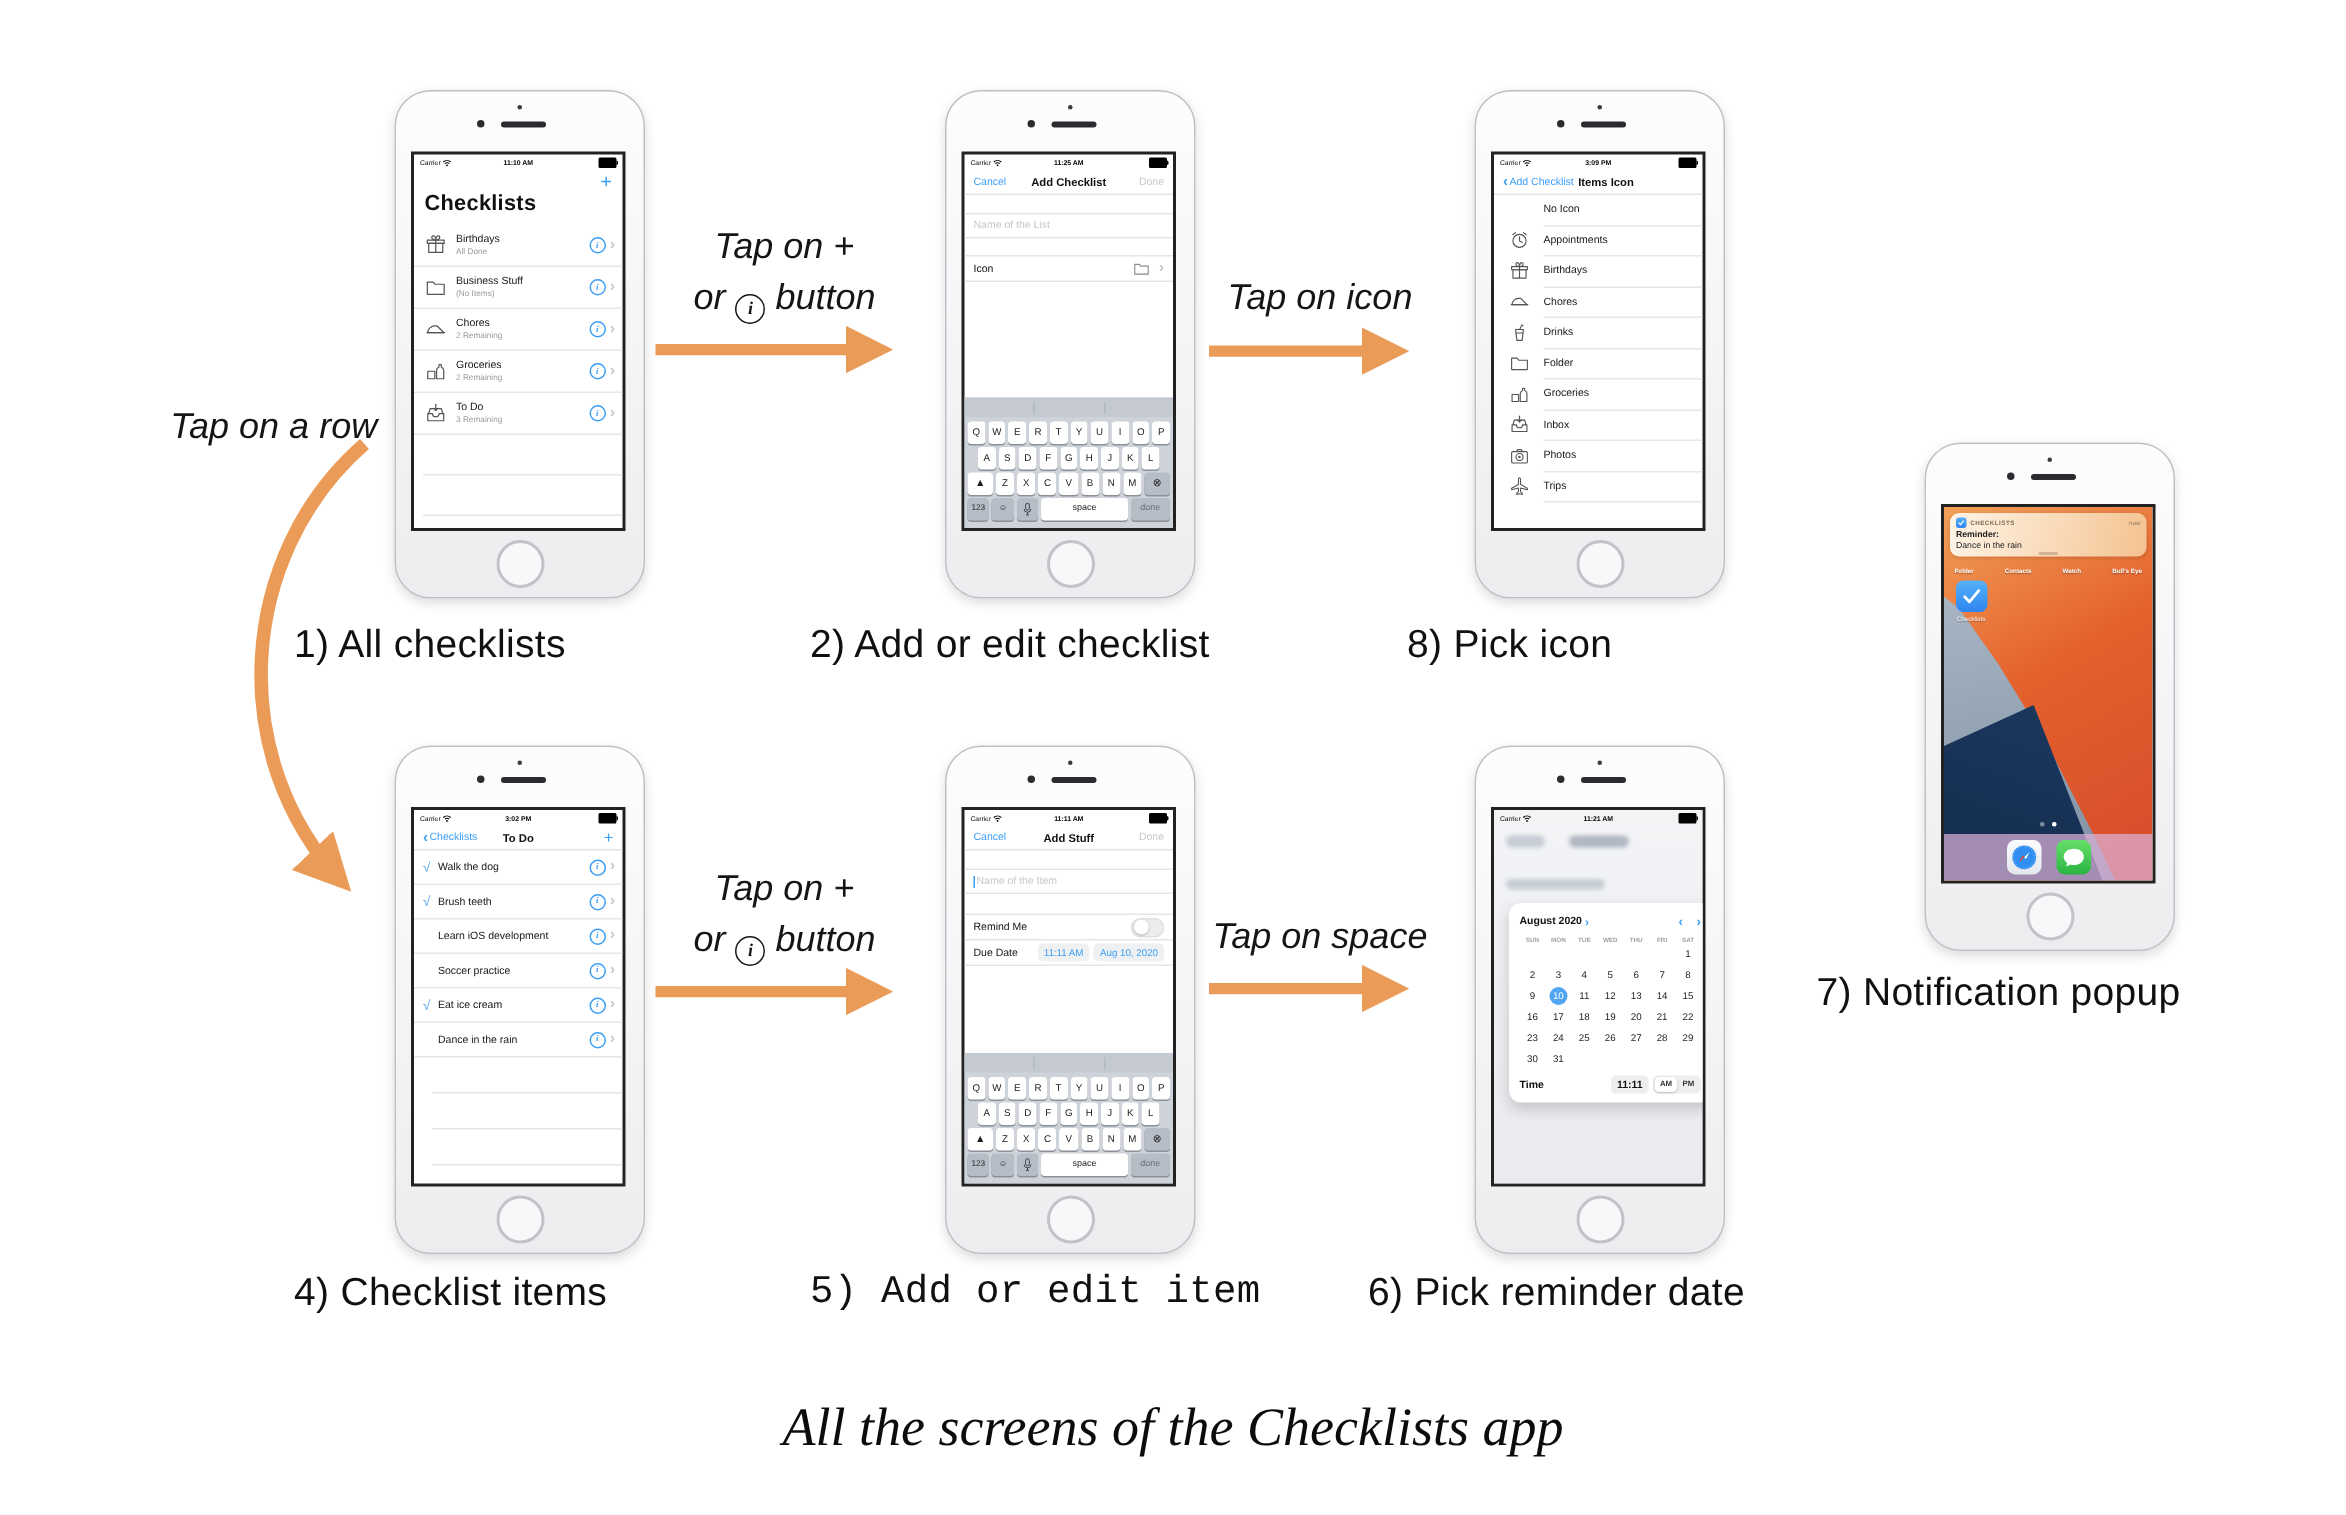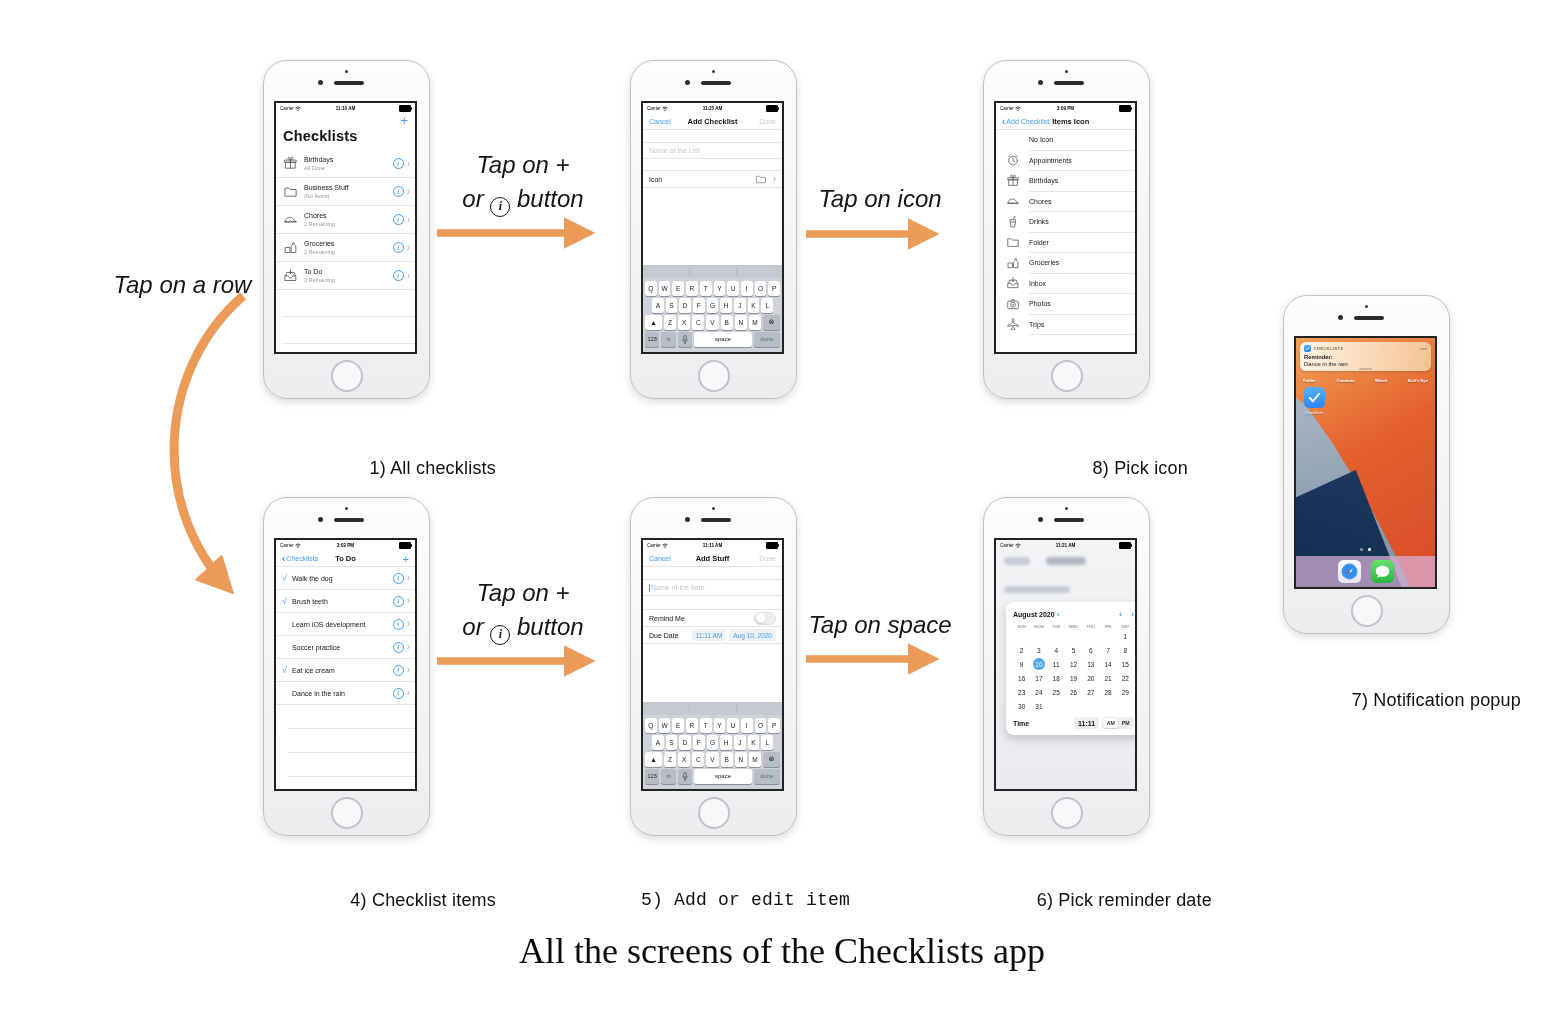--- a/index.html
+++ b/index.html
@@ -6,22 +6,22 @@
   #canvas{position:relative;width:1564px;height:1010px;background:#ffffff;overflow:hidden;
           font-family:"Liberation Sans",sans-serif;color:#111;}
   .overlay{position:absolute;left:0;top:0;pointer-events:none;}
 
   
   .tap-label{position:absolute;font-style:italic;font-weight:500;font-size:24px;line-height:34px;
              text-align:center;color:#151515;}
   .info-big{display:inline-flex;width:18px;height:18px;border:1.8px solid #151515;border-radius:50%;
             align-items:center;justify-content:center;font:italic 700 12px "Liberation Serif",serif;
             vertical-align:-3px;}
-  .caption{position:absolute;font-size:18px;color:#101010;text-align:right;letter-spacing:.2px;margin-top:44px;}
-  .footer-title{position:absolute;font-family:"Liberation Serif",serif;
+  .caption{position:absolute;font-size:26px;color:#101010;text-align:left;letter-spacing:.2px;}
+  .footer-title{position:absolute;font-family:"Liberation Serif",serif;font-style:italic;
                 font-size:36px;text-align:center;color:#0c0c0c;}
 
   
   .phone{position:absolute;width:165px;height:337px;background:linear-gradient(#fdfdfe,#ededf0);
          border:1px solid #bfbfc6;border-radius:24px;box-shadow:0 3px 8px rgba(0,0,0,.14);}
   .sensor{position:absolute;top:9px;left:50%;margin-left:-1.5px;width:3px;height:3px;border-radius:50%;background:#3a3a3e;}
   .cam{position:absolute;top:19px;left:54px;width:5px;height:5px;border-radius:50%;background:#2c2c30;}
   .speaker{position:absolute;top:20px;left:70px;width:30px;height:4px;border-radius:2px;background:#2c2c30;}
   .home{position:absolute;bottom:6px;left:50%;width:28px;height:28px;margin-left:-16px;
         border:2px solid #c2c2c8;border-radius:50%;background:#f8f8fa;}
@@ -185,20 +185,21 @@
 </div>
 <div class="tap-label" style="left:790px;top:182px;width:180px;">Tap on icon</div>
 <div class="tap-label" style="left:95px;top:268px;width:175px;">Tap on a row</div>
 <div class="tap-label" style="left:433px;top:576px;width:180px;">
   <div>Tap on +</div>
   <div><span>or</span> <span class="info-big">i</span> <span>button</span></div>
 </div>
 <div class="tap-label" style="left:790px;top:608px;width:180px;">Tap on space</div>
 
 <div class="caption" style="left:196px;top:414px;width:300px;">1) All checklists</div>
+<div class="caption" style="left:540px;top:414px;width:350px;">2) Add or edit checklist</div>
 <div class="caption" style="left:938px;top:414px;width:250px;">8) Pick icon</div>
 <div class="caption" style="left:196px;top:846px;width:300px;">4) Checklist items</div>
 <div class="caption" style="left:540px;top:846px;width:310px;font-family:Liberation Mono, monospace;">5) Add or edit item</div>
 <div class="caption" style="left:912px;top:846px;width:300px;">6) Pick reminder date</div>
 <div class="caption" style="left:1211px;top:646px;width:310px;">7) Notification popup</div>
 <div class="footer-title" style="left:382px;top:930px;width:800px;">All the screens of the Checklists app</div>
 
 <div class="phone" style="left:263px;top:60px;">
   <div class="sensor"></div>
   <div class="cam"></div>

